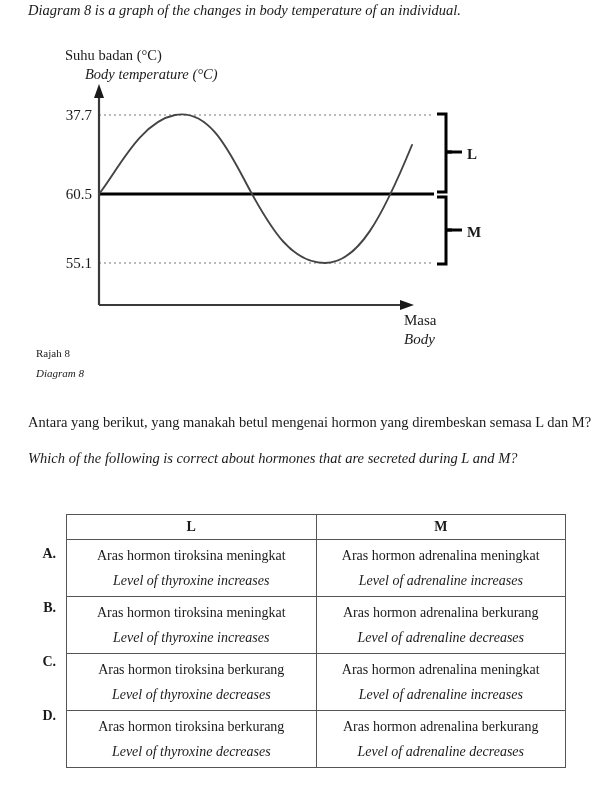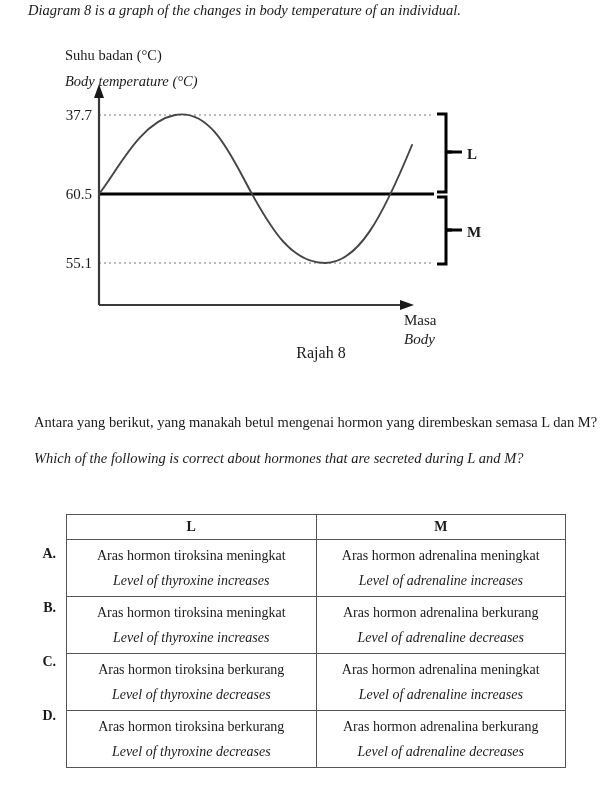--- a/index.html
+++ b/index.html
@@ -35,21 +35,21 @@
     height: 350px;
   }
   .axis-title {
     position: absolute;
     left: 65px;
     font-size: 14.5px;
     line-height: 19px;
     white-space: nowrap;
   }
   .axis-title.ms { top: 6px; }
-  .axis-title.en { top: 32px; font-style: italic; }
+  .axis-title.en { top: 25px; font-style: italic; margin-left: 20px; }
 
   .plot {
     position: absolute;
     left: 0px;
     top: 0px;
     width: 606px;
     height: 350px;
   }
 
   .ytick {
@@ -76,36 +76,34 @@
     position: absolute;
     font-weight: bold;
     font-size: 15px;
     line-height: 15px;
   }
 
   .caption {
     position: absolute;
     left: 0;
     width: 606px;
-    text-align: center;
-    font-size: 16px;
+    font-size: 11px;
     line-height: 20px;
   }
   .caption.ms { top: 303px; padding-left: 36px; box-sizing: border-box; }
   .caption.en { top: 323px; font-style: italic; padding-left: 36px; box-sizing: border-box; }
 
   
   .question {
     position: absolute;
     left: 28px;
     top: 409px;
     width: 565px;
     font-size: 14.5px;
     line-height: 27px;
-    margin-left: 6px;
   }
   .question .en {
     font-style: italic;
     display: block;
     margin-top: 9px;
   }
 
   
   .options-wrap {
     position: absolute;
@@ -204,20 +202,21 @@
     <line x1="446" y1="190" x2="462" y2="190" stroke="#000000" stroke-width="3"></line>
   </svg>
 
   <div class="bracket-label" style="left:467px; top:107px;">L</div>
   <div class="bracket-label" style="left:467px; top:185px;">M</div>
 
   <div class="xaxis-label ms">Masa</div>
   <div class="xaxis-label en">Body</div>
 
   <div class="caption ms">Rajah 8</div>
+  <div class="caption en">Diagram 8</div>
 </div>
 
 <div class="question">
   <span>Antara yang berikut, yang manakah betul mengenai hormon yang dirembeskan semasa L dan M?</span>
   <span class="en">Which of the following is correct about hormones that are secreted during L and M?</span>
 </div>
 
 <div class="options-wrap">
 
   <div class="opt-letters">

